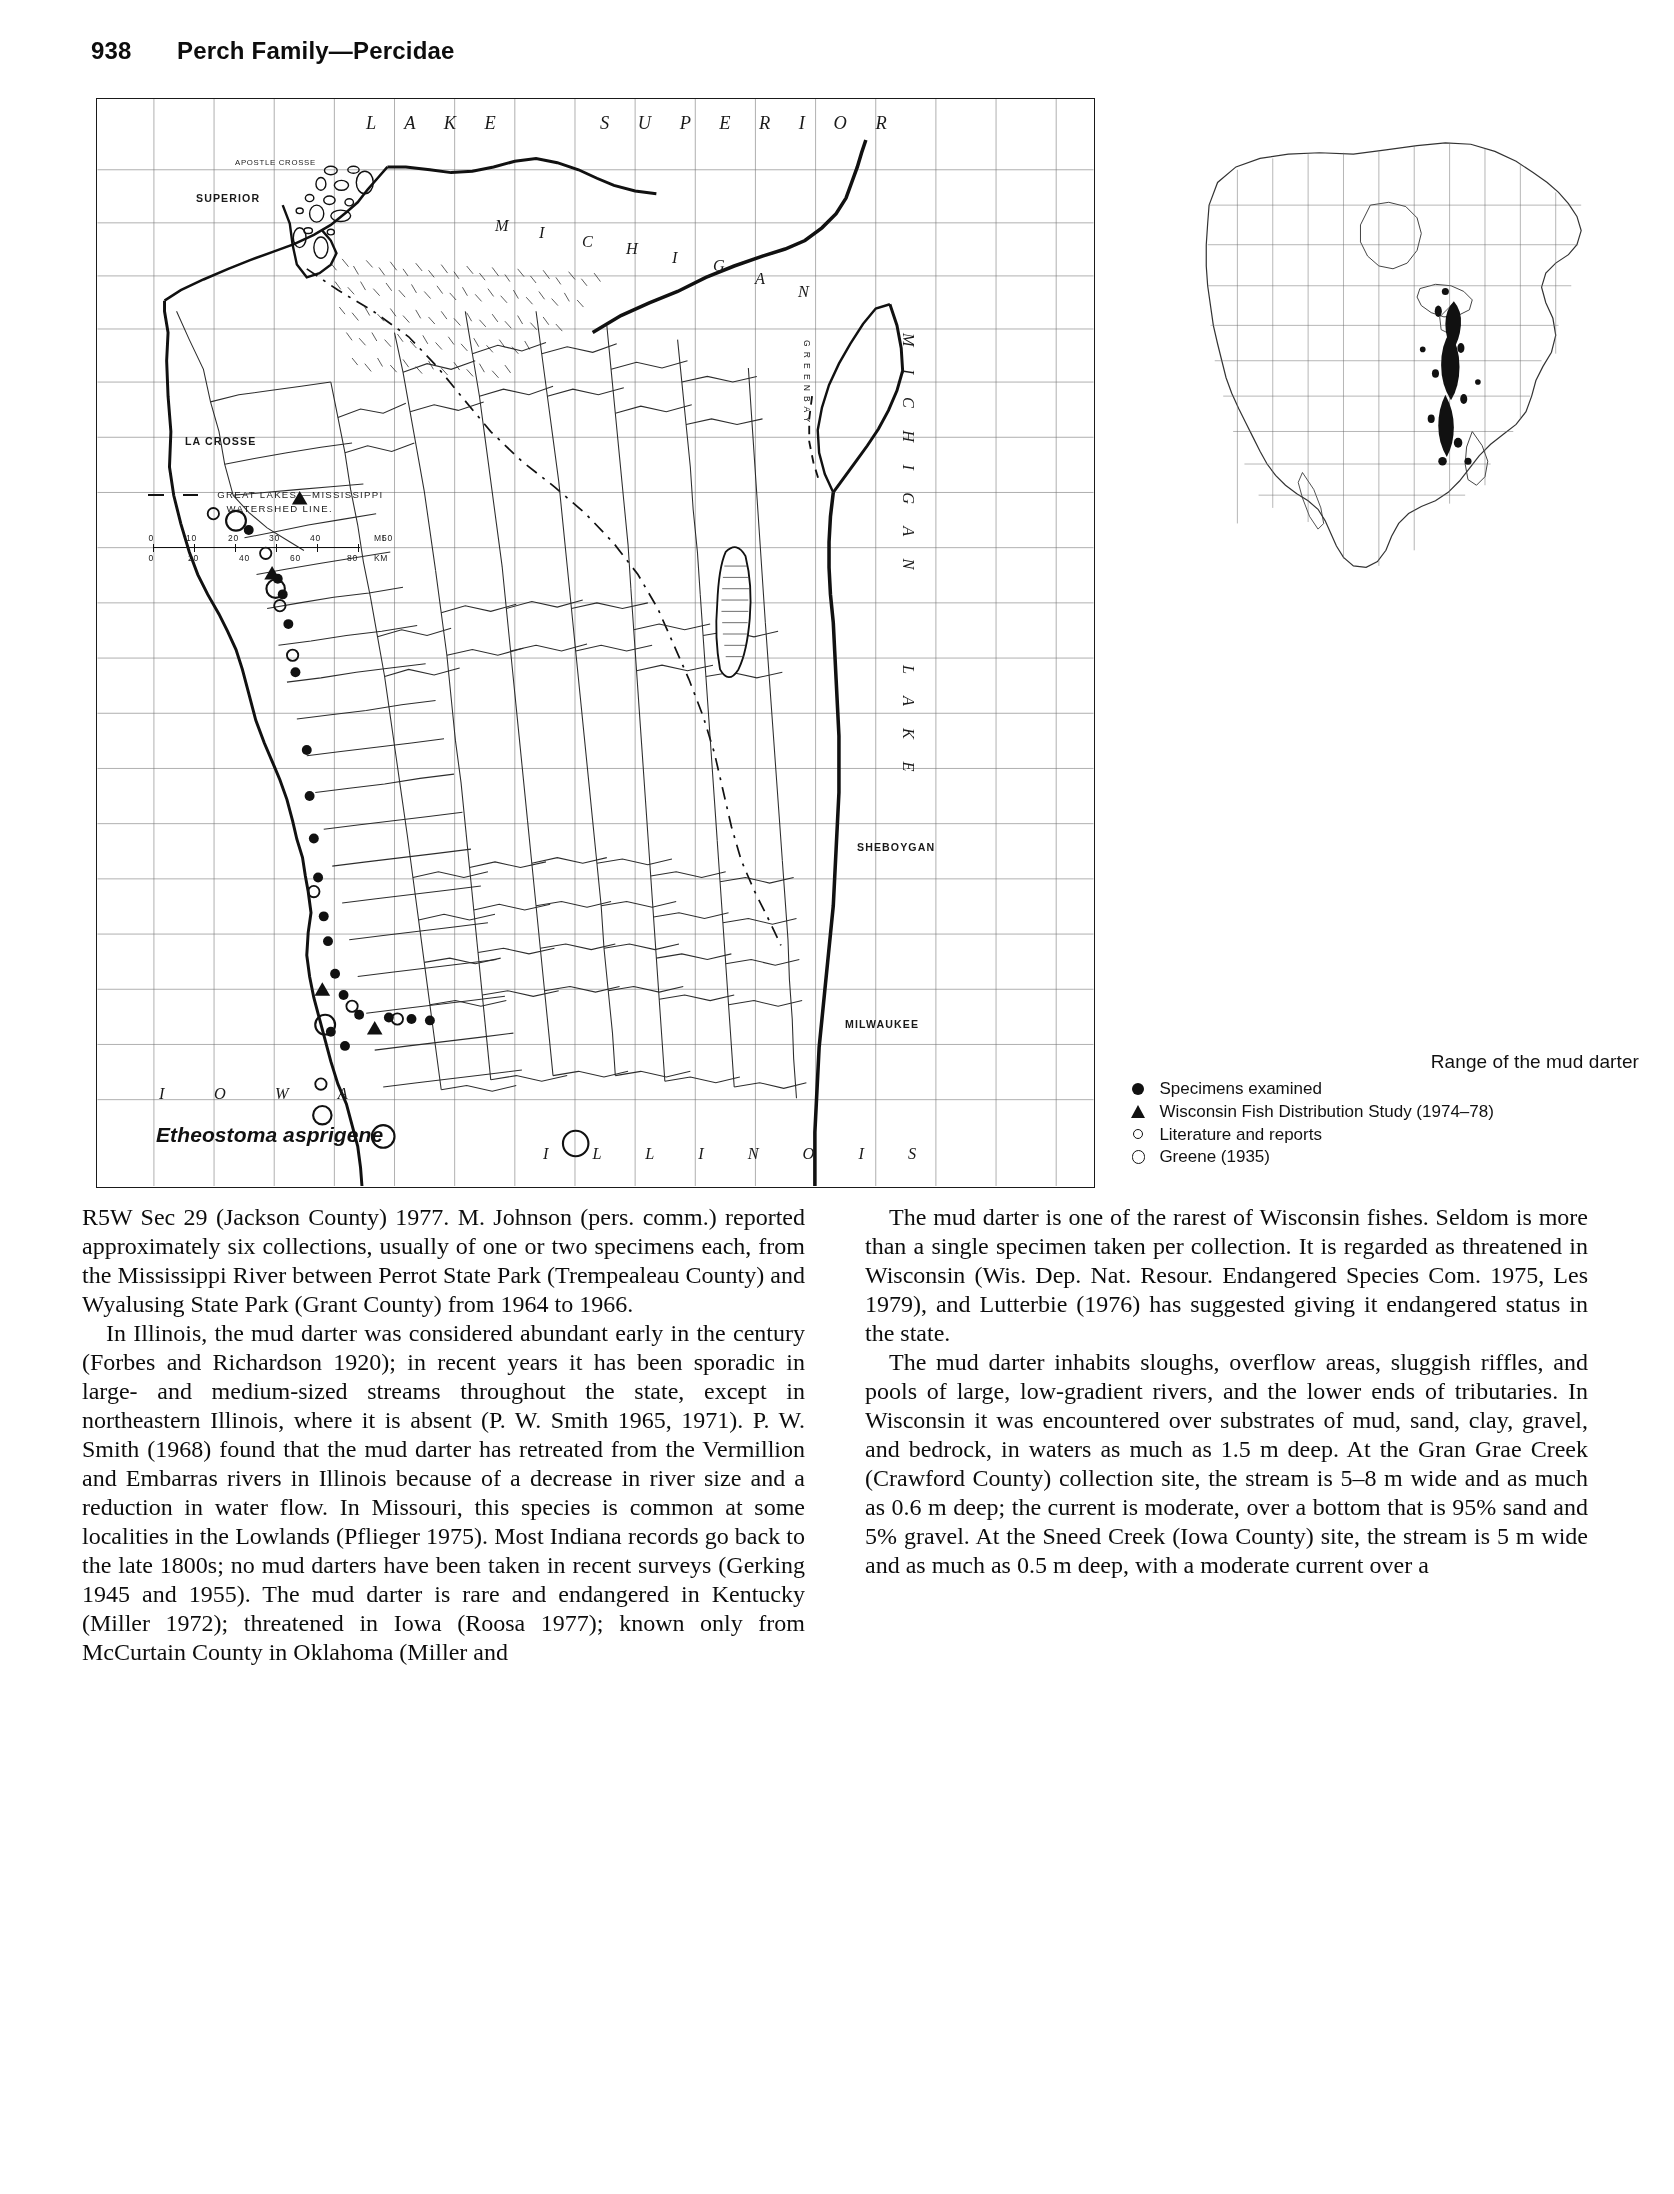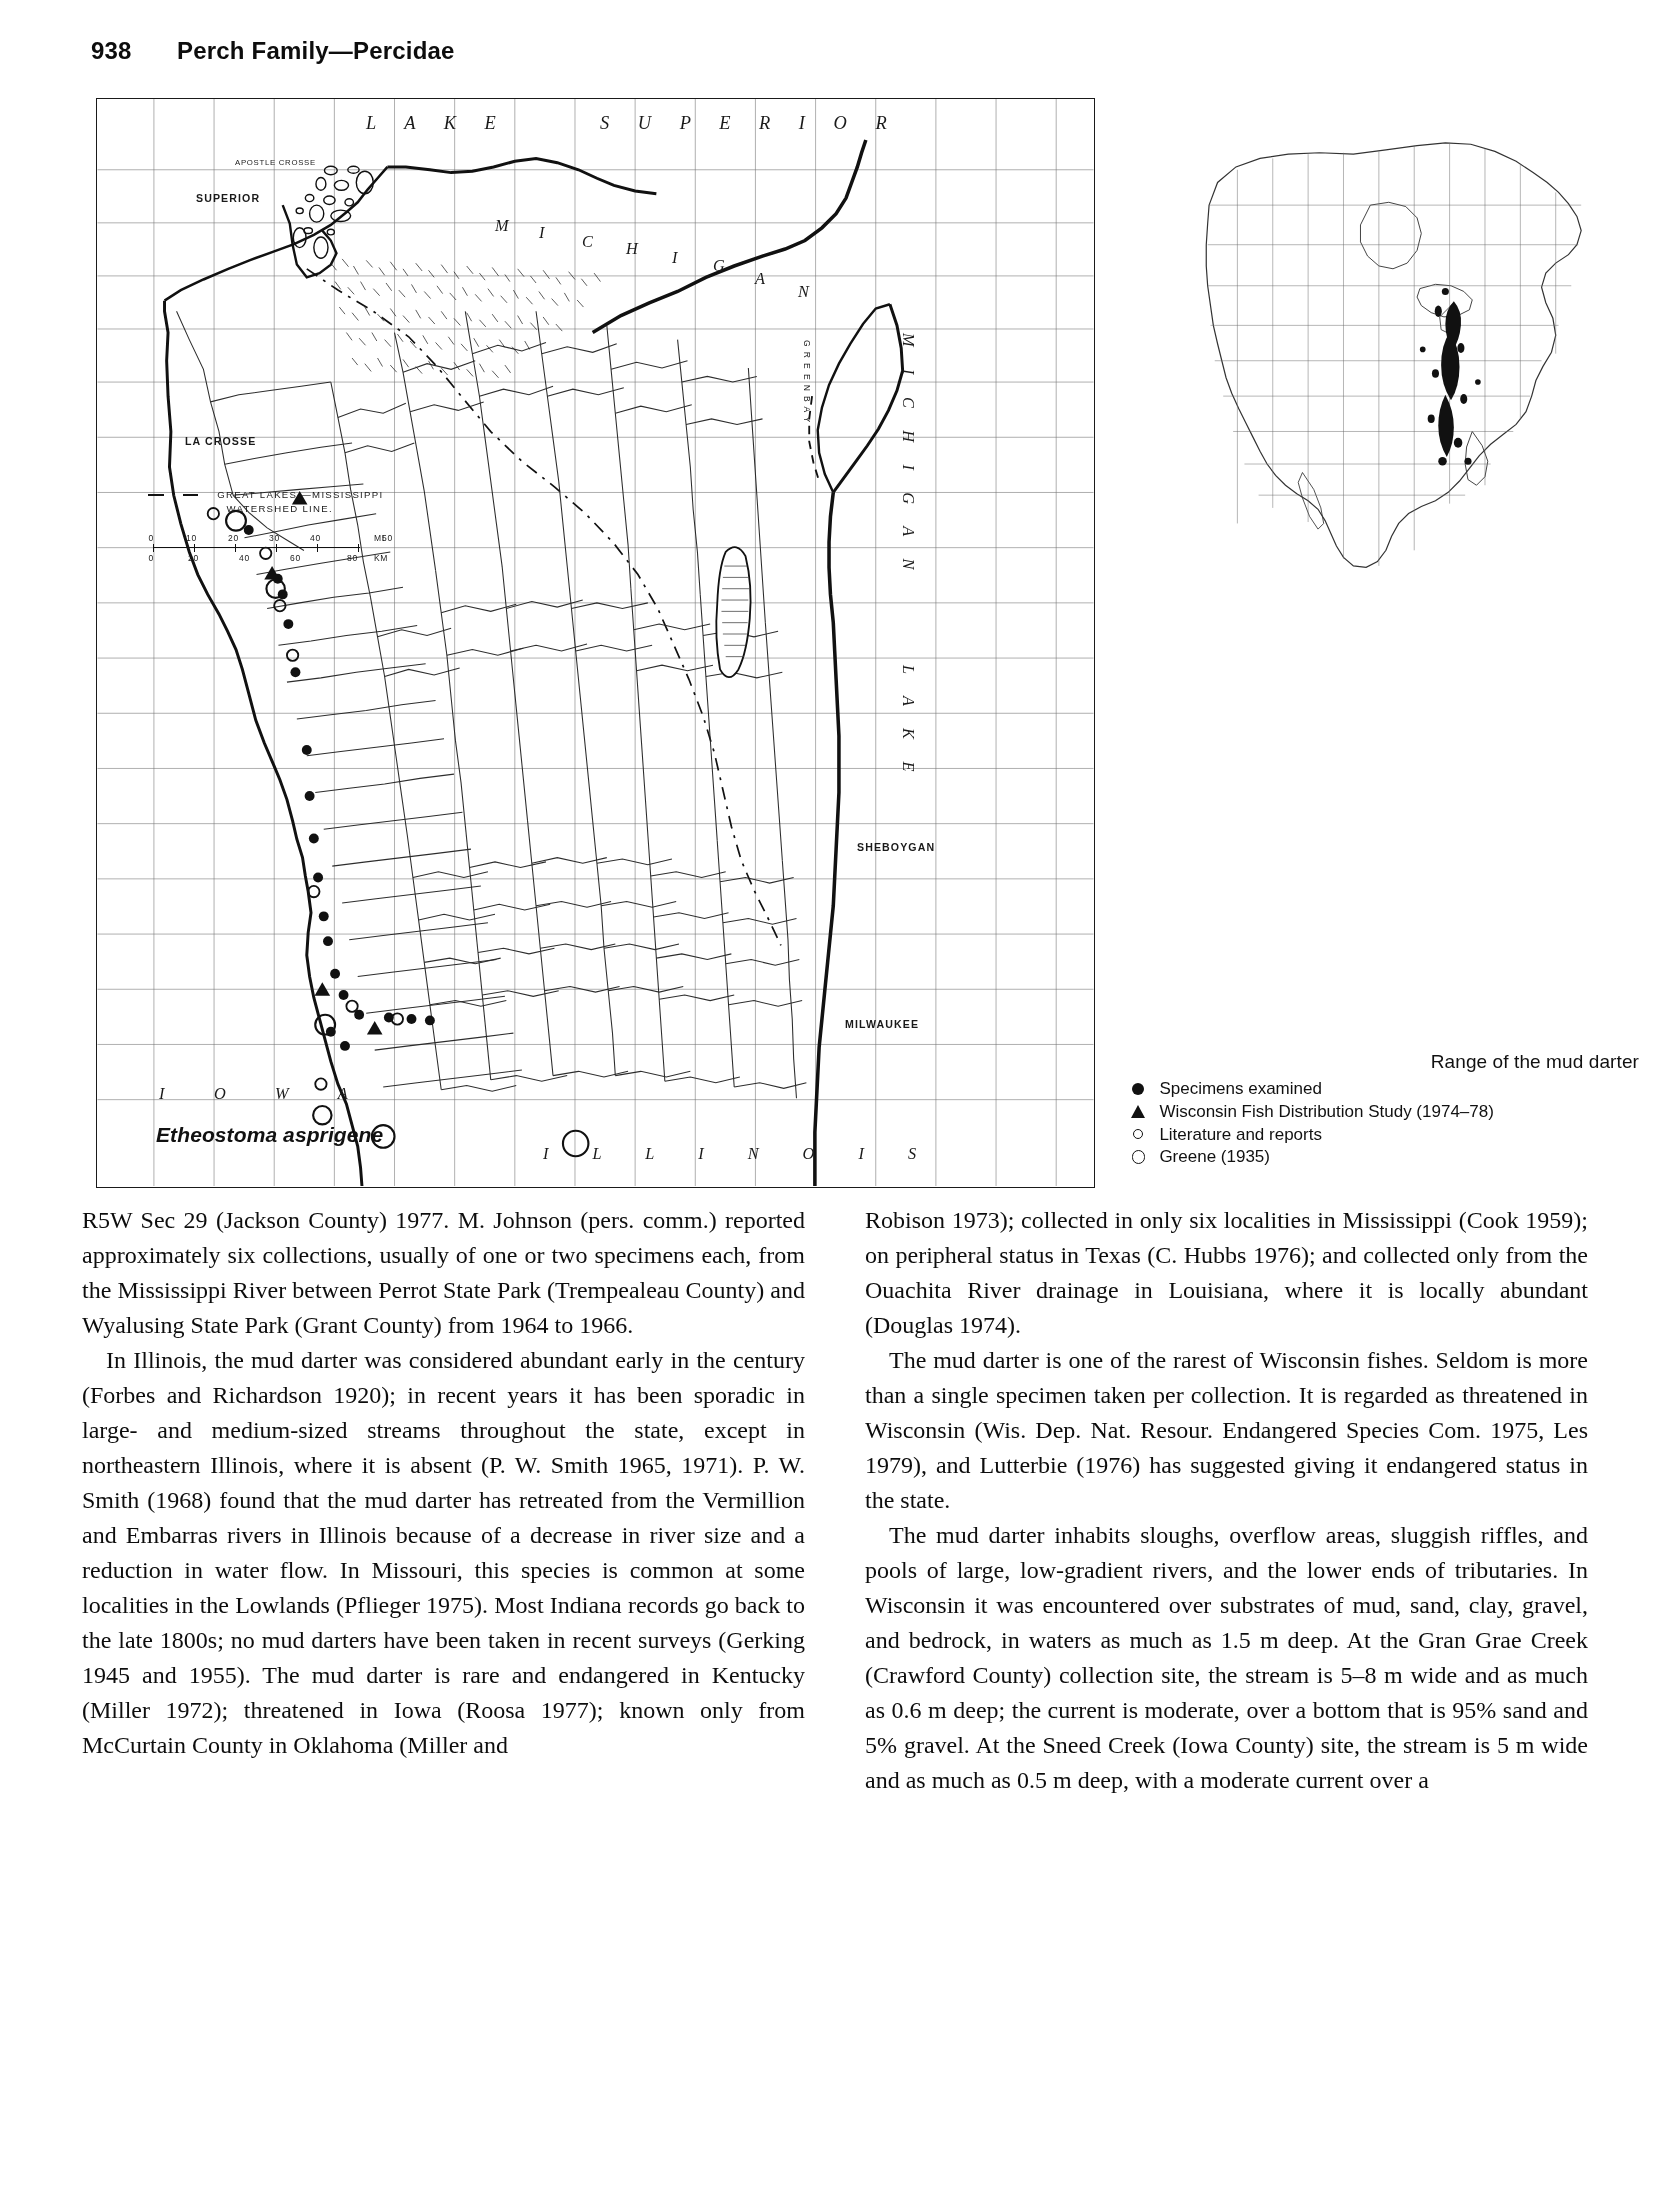--- a/index.html
+++ b/index.html
@@ -50,21 +50,21 @@
                font-family:"Liberation Sans",sans-serif;color:#111;text-align:right;}
   .rangelegend .rl-title{font-size:19px;margin-bottom:5px;letter-spacing:0.1px;}
   .rangelegend .rl-row{display:flex;align-items:center;gap:12px;font-size:17px;line-height:1.26;margin-top:1.4px;}
   .rl-sym{width:18.4px;display:flex;justify-content:center;align-items:center;flex:0 0 18.4px;}
   .sym-filled{width:12px;height:12px;border-radius:50%;background:#111;}
   .sym-tri{width:0;height:0;border-left:7.8px solid transparent;border-right:7.8px solid transparent;border-bottom:13.4px solid #111;}
   .sym-open-s{width:10px;height:10px;border-radius:50%;border:1.4px solid #111;box-sizing:border-box;}
   .sym-open-l{width:13.4px;height:13.4px;border-radius:50%;border:1.7px solid #111;box-sizing:border-box;}
 
   
-  .col{position:absolute;top:1203px;width:723px;font-size:24px;line-height:35px;
+  .col{position:absolute;top:1203px;width:723px;font-size:24px;line-height:29px;
        text-align:justify;font-family:"Liberation Serif",serif;hyphens:none;}
   .col.left{left:82px;}
   .col.right{left:865px;}
   .col p{margin:0;}
   .col p.ind{text-indent:24px;}
 </style>
 </head>
 <body>
 
 <div class="runhead">
@@ -526,17 +526,16 @@
     <span>Greene (1935)</span>
   </div>
 </div>
 
 <div class="col left">
   <p>R5W Sec 29 (Jackson County) 1977. M. Johnson (pers. comm.) reported approximately six collections, usually of one or two specimens each, from the Mississippi River between Perrot State Park (Trempealeau County) and Wyalusing State Park (Grant County) from 1964 to 1966.</p>
   <p class="ind">In Illinois, the mud darter was considered abundant early in the century (Forbes and Richardson 1920); in recent years it has been sporadic in large- and medium-sized streams throughout the state, except in northeastern Illinois, where it is absent (P. W. Smith 1965, 1971). P. W. Smith (1968) found that the mud darter has retreated from the Vermillion and Embarras rivers in Illinois because of a decrease in river size and a reduction in water flow. In Missouri, this species is common at some localities in the Lowlands (Pflieger 1975). Most Indiana records go back to the late 1800s; no mud darters have been taken in recent surveys (Gerking 1945 and 1955). The mud darter is rare and endangered in Kentucky (Miller 1972); threatened in Iowa (Roosa 1977); known only from McCurtain County in Oklahoma (Miller and</p>
 </div>
 
 <div class="col right">
-  <p>Robison 1973); collected in only six localities in Mississippi (Cook 1959); on peripheral status in Texas (C. Hubbs 1976); and collected only from the Ouachita River drainage in Louisiana, where it is locally abundant (Douglas 1974).</p>
   <p class="ind">The mud darter is one of the rarest of Wisconsin fishes. Seldom is more than a single specimen taken per collection. It is regarded as threatened in Wisconsin (Wis. Dep. Nat. Resour. Endangered Species Com. 1975, Les 1979), and Lutterbie (1976) has suggested giving it endangered status in the state.</p>
   <p class="ind">The mud darter inhabits sloughs, overflow areas, sluggish riffles, and pools of large, low-gradient rivers, and the lower ends of tributaries. In Wisconsin it was encountered over substrates of mud, sand, clay, gravel, and bedrock, in waters as much as 1.5 m deep. At the Gran Grae Creek (Crawford County) collection site, the stream is 5–8 m wide and as much as 0.6 m deep; the current is moderate, over a bottom that is 95% sand and 5% gravel. At the Sneed Creek (Iowa County) site, the stream is 5 m wide and as much as 0.5 m deep, with a moderate current over a</p>
 </div>
 
 
 </body></html>

